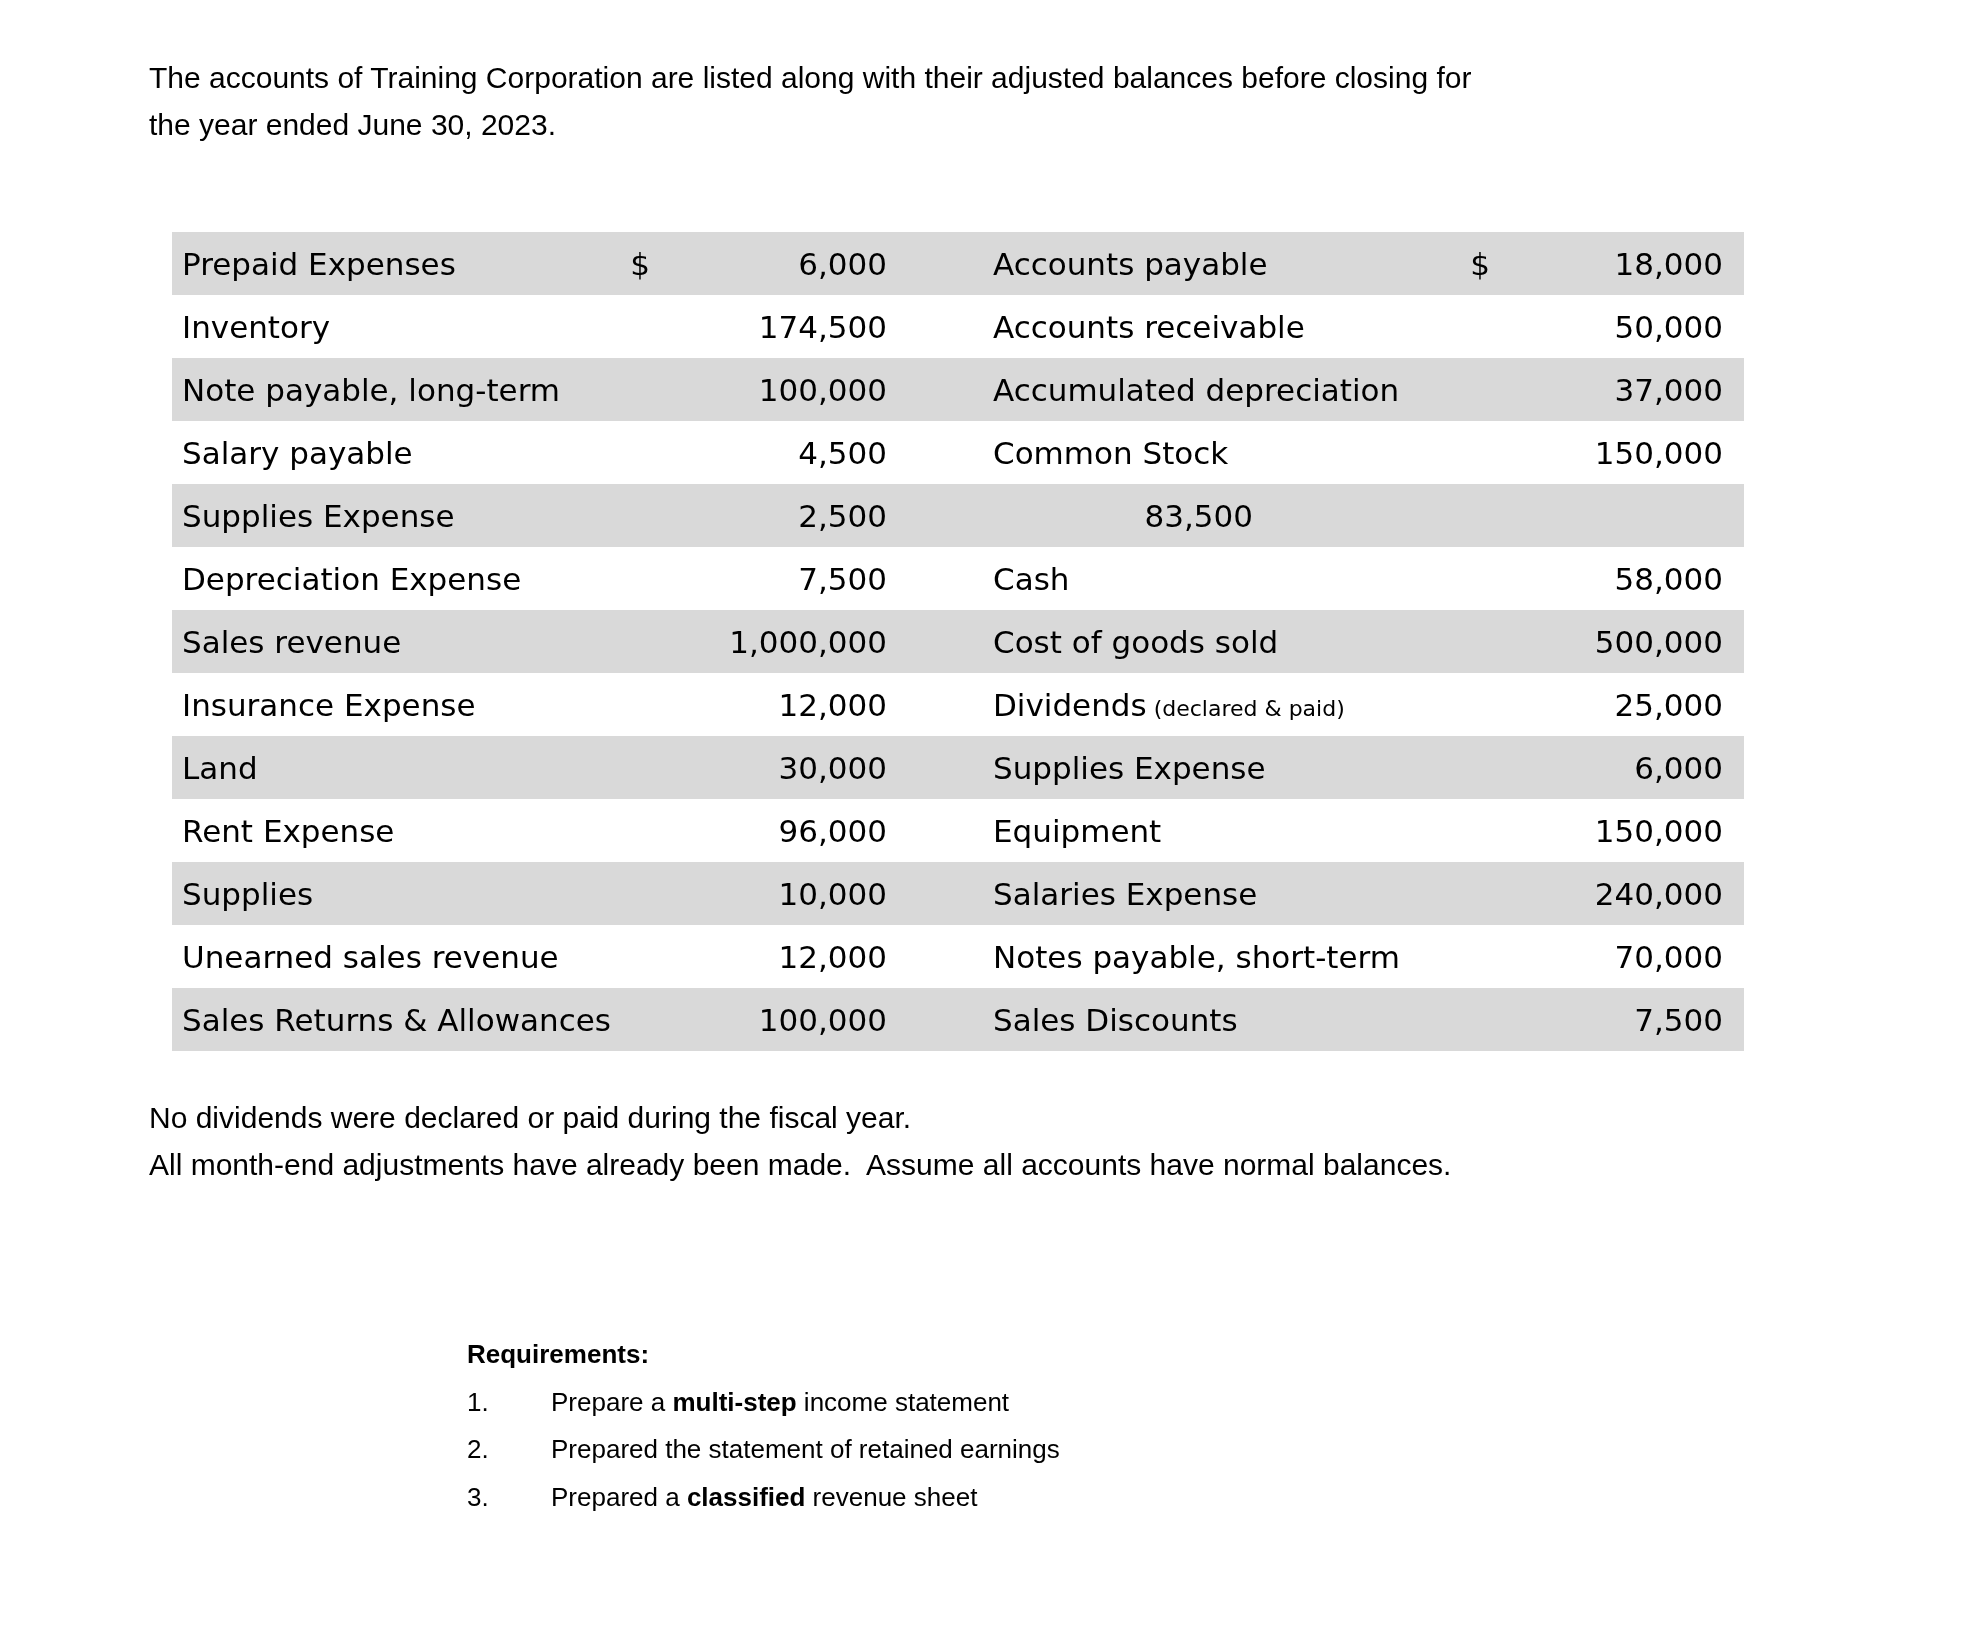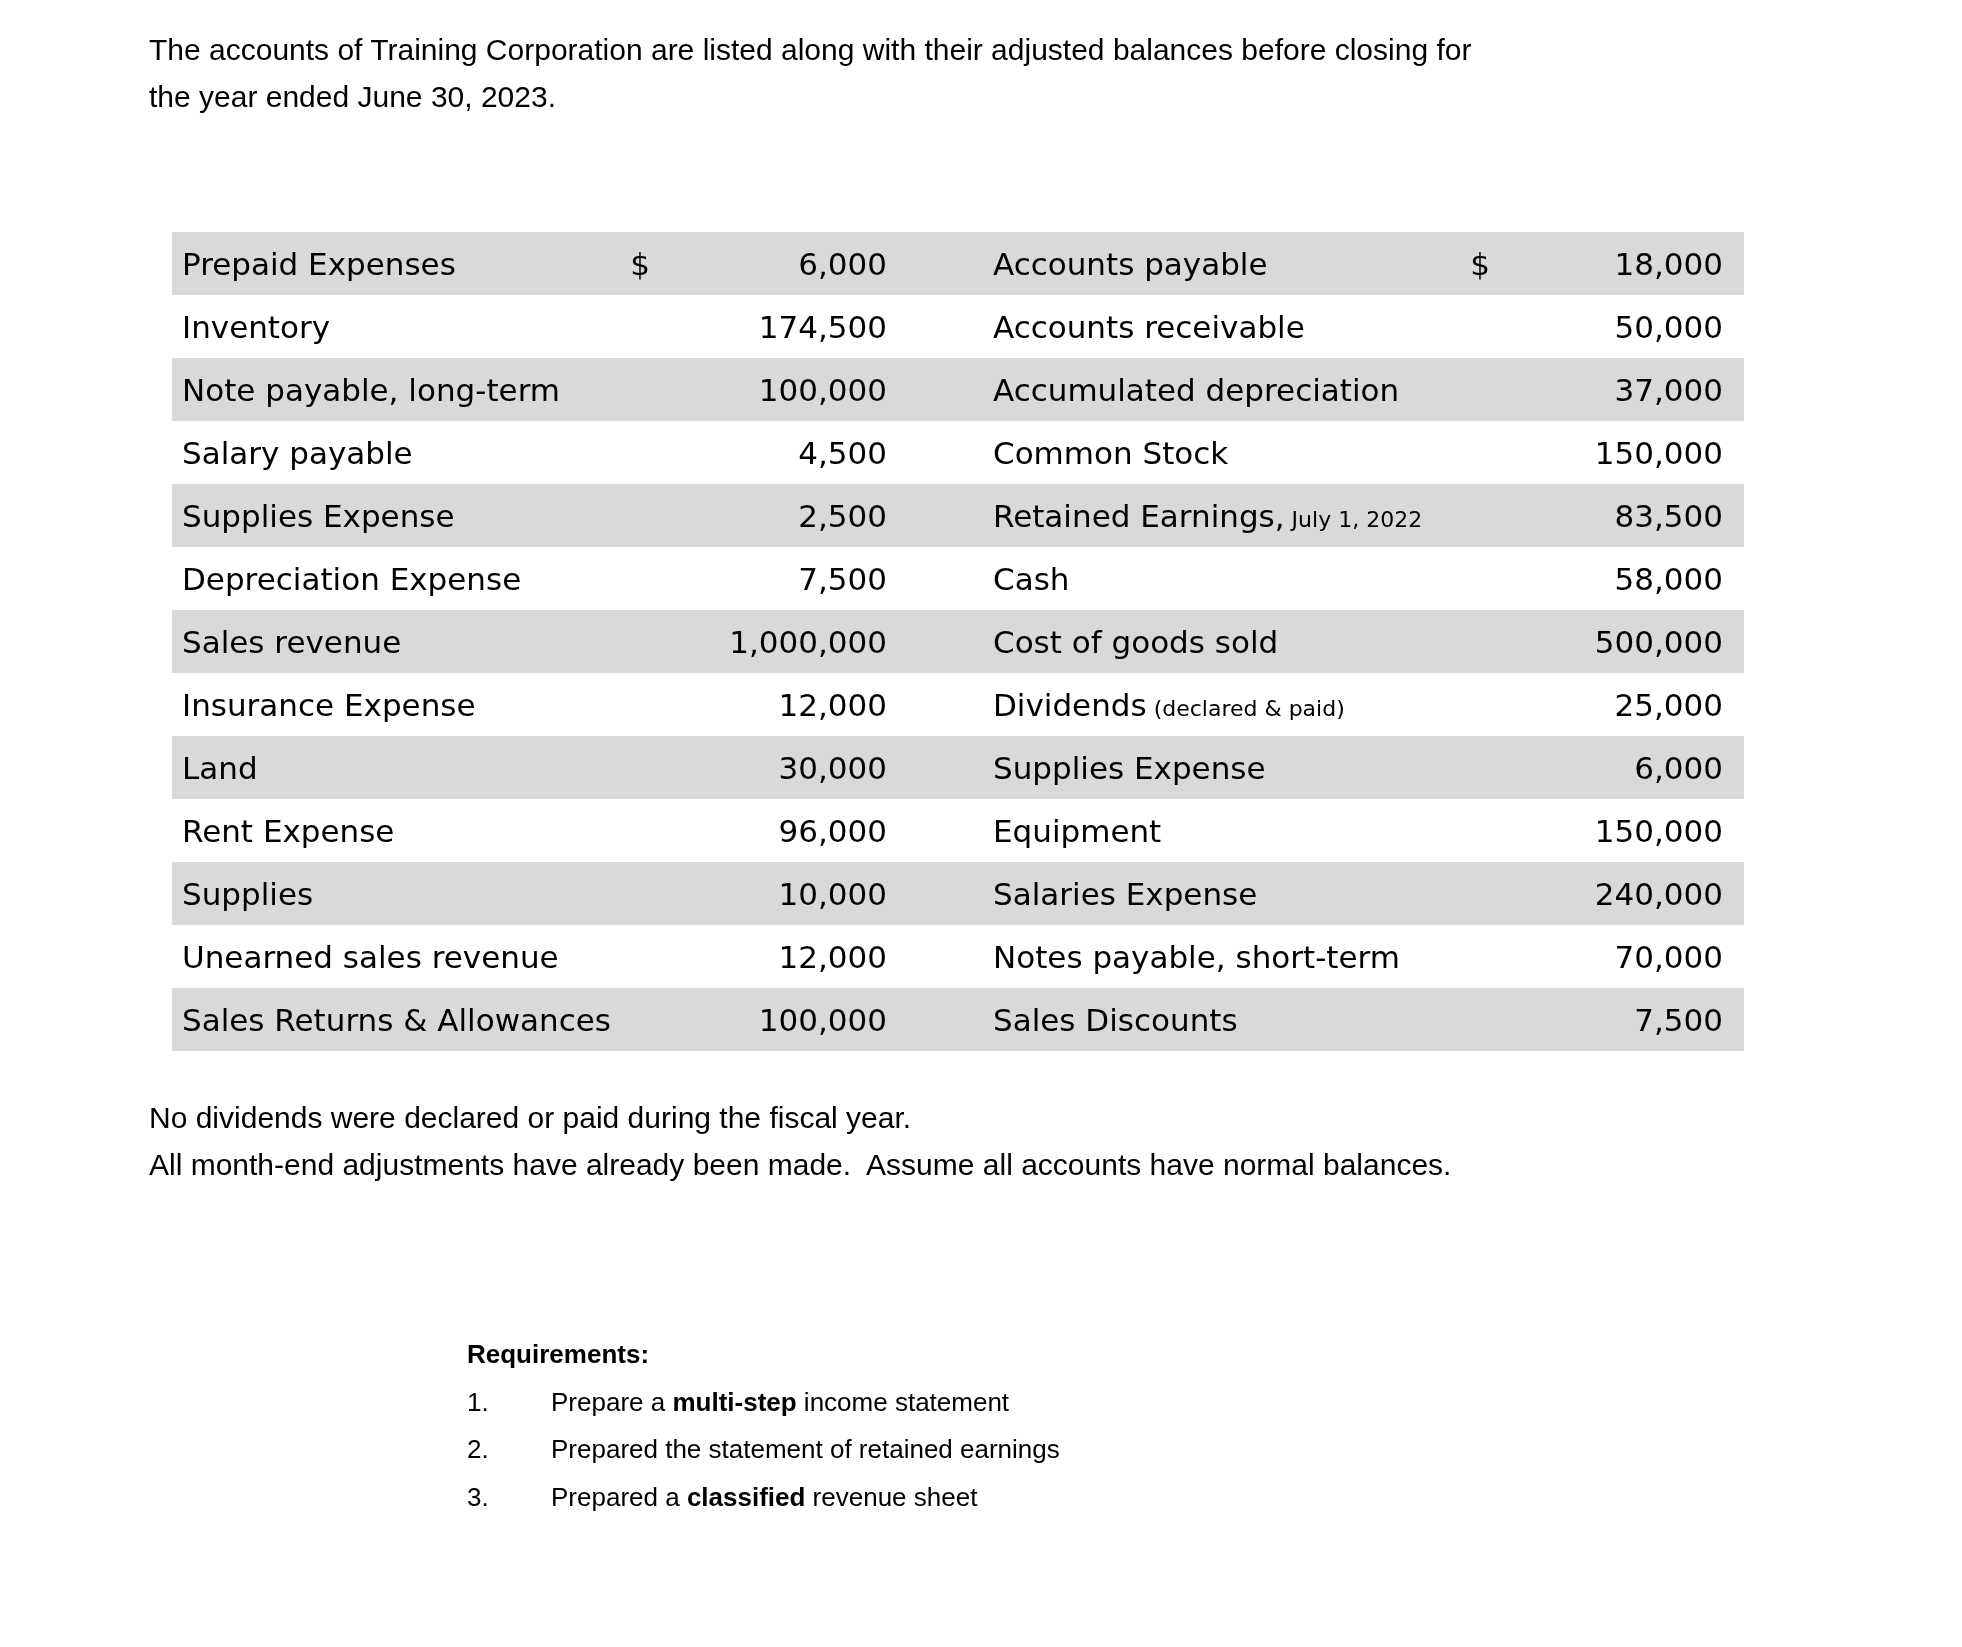--- a/index.html
+++ b/index.html
@@ -3,21 +3,21 @@
 <meta charset="utf-8">
 <style>
   * { margin:0; padding:0; box-sizing:border-box; }
   html,body { background:#ffffff; }
   body {
     width:1962px; height:1647px; position:relative;
     font-family:"Liberation Sans", sans-serif; color:#000000;
   }
   .para { position:absolute; font-size:30px; line-height:47px; }
   .para .line { display:block; white-space:pre; }
-  .intro { left:149px; top:26px; }
+  .intro { left:149px; top:54px; }
   .note  { left:149px; top:1094px; }
 
   .accounts-table {
     position:absolute; left:172px; top:232px; width:1572px;
     font-family:"DejaVu Sans", sans-serif; font-size:31px;
   }
   .trow { display:flex; align-items:center; height:63px; padding-right:4px; }
   .trow.shaded { background:#d9d9d9; }
   .cell { white-space:nowrap; }
   .cell.label.left  { flex:0 0 448px; width:448px; padding-left:10px; overflow:visible; }
@@ -81,21 +81,20 @@
         <div class="cell gap"></div>
         <div class="cell label right"><span>Common Stock</span><span class="sub"></span></div>
         <div class="cell dollar right"></div>
         <div class="cell value right">150,000</div>
       </div>
       <div class="trow shaded">
         <div class="cell label left"><span>Supplies Expense</span><span class="sub"></span></div>
         <div class="cell dollar left"></div>
         <div class="cell value left">2,500</div>
         <div class="cell gap"></div>
-        <div class="cell label right"><span>Retained Earnings,</span><span class="sub">July 1, 2022</span></div>
         <div class="cell dollar right"></div>
         <div class="cell value right">83,500</div>
       </div>
       <div class="trow">
         <div class="cell label left"><span>Depreciation Expense</span><span class="sub"></span></div>
         <div class="cell dollar left"></div>
         <div class="cell value left">7,500</div>
         <div class="cell gap"></div>
         <div class="cell label right"><span>Cash</span><span class="sub"></span></div>
         <div class="cell dollar right"></div>

